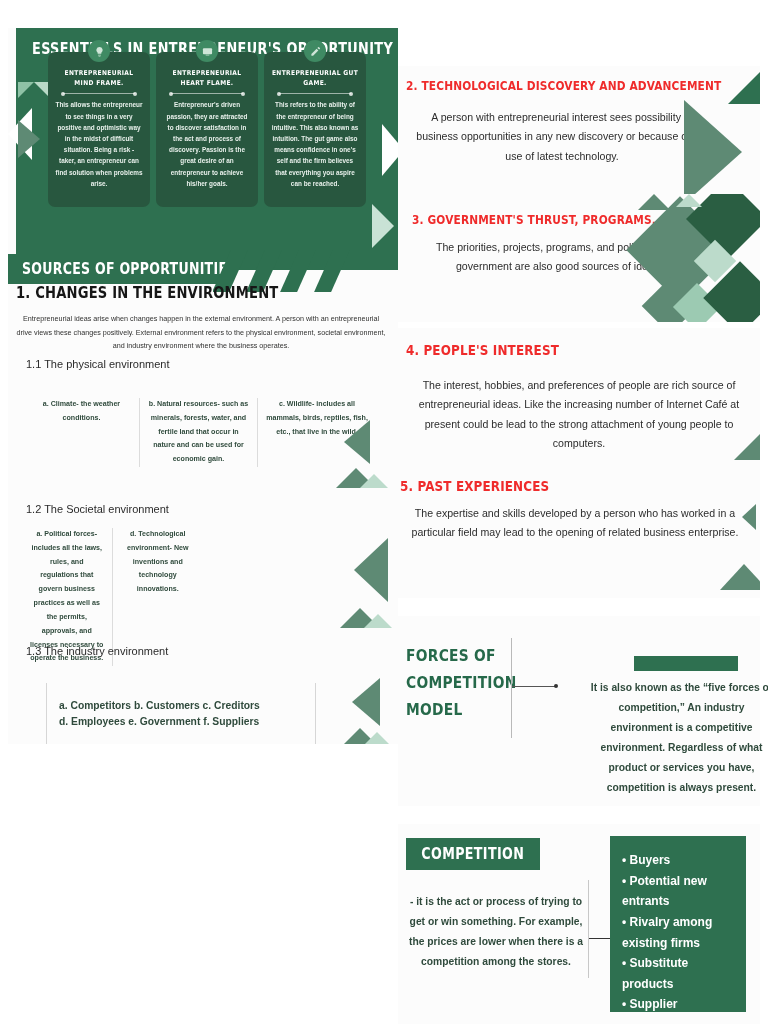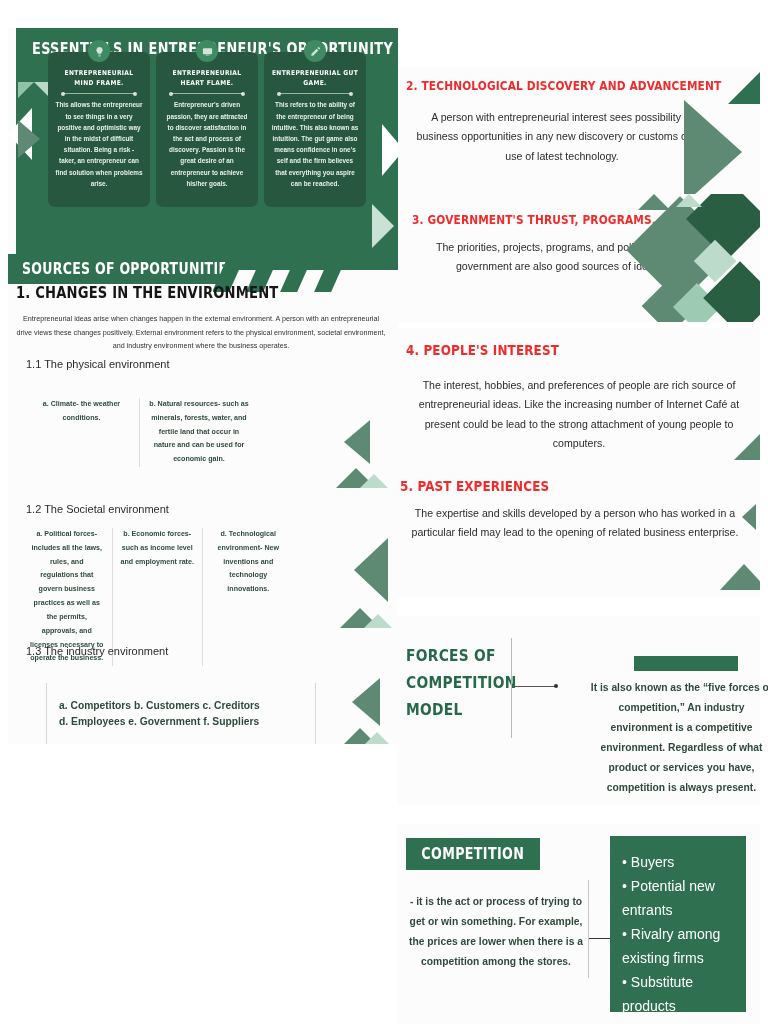--- a/index.html
+++ b/index.html
@@ -169,21 +169,21 @@
   }
   .comp-vrule { position:absolute; left: 190px; top: 56px; width:1px; height: 98px; background:#c8c8c8; }
   .comp-conn { position:absolute; left: 191px; top: 114px; width: 28px; height:1px; background:#333; }
   .comp-dot { position:absolute; left: 217px; top: 111.5px; width:4px; height:4px; border-radius:50%; background:#333; }
   .comp-box {
     position:absolute; left: 212px; top: 12px; width: 136px; height: 176px; background:#2e7050;
     padding: 10px 10px 8px 12px;
   }
   .comp-box .lead { color:#fff; font-size: 10.3px; line-height:1.85; text-align:center; font-weight:600; }
   .comp-box ul { list-style:none; margin-top: 4px; }
-  .comp-box li { color:#fff; font-size: 14px; line-height: 1.72; font-weight:400; }
+  .comp-box li { color:#fff; font-size: 12px; line-height: 1.72; font-weight:700; }
 </style>
 </head>
 <body>
 
 <div class="page">
 
   <div id="left-col">
 
     <div class="ess-banner">
       <div class="t">ESSENTIALS IN ENTREPRENEUR'S OPPORTUNITY SEEKING</div>
@@ -241,50 +241,50 @@
         <i style="left:110px;"></i>
     </div>
 
     <div class="h2-sec">1. CHANGES IN THE ENVIRONMENT</div>
     <div class="para-1">Entrepreneurial ideas arise when changes happen in the external  environment. A person with an entrepreneurial drive views these changes positively.  External environment refers to the physical environment, societal environment, and  industry environment where the business operates.</div>
 
     <div class="sub-h" id="sub-11">1.1 The physical environment</div>
     <div class="colgrid" id="grid-11">
       <div class="col">a. Climate- the weather conditions.</div>
       <div class="col">b. Natural resources- such as minerals, forests, water, and fertile land that occur in nature and can be used for economic gain.</div>
+      <div class="col">c. Wildlife- includes all mammals, birds, reptiles, fish, etc., that live in the wild.</div>
     </div>
     <div class="ld" style="left:336px;top:392px;width:0;height:0;border-top:22px solid transparent;border-bottom:22px solid transparent;border-right:26px solid #5e8a74;"></div>
     <div class="ld" style="left:328px;top:440px;width:0;height:0;border-bottom:20px solid #5e8a74;border-left:20px solid transparent;border-right:20px solid transparent;"></div>
     <div class="ld" style="left:352px;top:446px;width:0;height:0;border-bottom:14px solid #bcdbcb;border-left:14px solid transparent;border-right:14px solid transparent;"></div>
 
     <div class="sub-h" id="sub-12">1.2 The Societal environment</div>
     <div class="colgrid" id="grid-12">
       <div class="col">a. Political forces- includes all the laws, rules, and regulations that govern business practices as well as the permits, approvals, and licenses necessary to operate the business.</div>
-      <div class="col">b. Economic forces- such as income level and employment rate.</div>
       <div class="col">d. Technological environment- New inventions and technology innovations.</div>
     </div>
     <div class="ld" style="left:346px;top:510px;width:0;height:0;border-top:32px solid transparent;border-bottom:32px solid transparent;border-right:34px solid #5e8a74;"></div>
     <div class="ld" style="left:332px;top:580px;width:0;height:0;border-bottom:20px solid #5e8a74;border-left:20px solid transparent;border-right:20px solid transparent;"></div>
     <div class="ld" style="left:356px;top:586px;width:0;height:0;border-bottom:14px solid #bcdbcb;border-left:14px solid transparent;border-right:14px solid transparent;"></div>
 
     <div class="sub-h" id="sub-13">1.3 The industry environment</div>
     <div class="box-13">
       <div>a. Competitors b. Customers c. Creditors</div>
       <div>d. Employees e. Government f. Suppliers</div>
     </div>
     <div class="ld" style="left:344px;top:650px;width:0;height:0;border-top:24px solid transparent;border-bottom:24px solid transparent;border-right:28px solid #5e8a74;"></div>
     <div class="ld" style="left:334px;top:700px;width:0;height:0;border-bottom:18px solid #5e8a74;border-left:18px solid transparent;border-right:18px solid transparent;"></div>
     <div class="ld" style="left:356px;top:704px;width:0;height:0;border-bottom:13px solid #bcdbcb;border-left:13px solid transparent;border-right:13px solid transparent;"></div>
   </div>
 
   <div id="right-col">
 
     <div class="rsec" id="rsec2">
       <div class="h" style="position:absolute;left:8px;top:12px;">2. TECHNOLOGICAL DISCOVERY AND ADVANCEMENT</div>
-      <div class="p" style="position:absolute;left:14px;top:42px;width:300px;">A person with entrepreneurial interest sees possibility of business opportunities in any new discovery or customs of the use of latest technology.</div>
+      <div class="p" style="position:absolute;left:14px;top:42px;width:300px;">A person with entrepreneurial interest sees possibility of business opportunities in any new discovery or because of the use of latest technology.</div>
       <div class="tri" style="left:286px;top:34px;border-top:52px solid transparent;border-bottom:52px solid transparent;border-left:58px solid #5e8a74;"></div>
       <div class="tri" style="left:330px;top:0px;border-bottom:38px solid #2e7050;border-left:38px solid transparent;"></div>
     </div>
 
     <div class="rsec" id="rsec3">
       <div class="h" style="position:absolute;left:14px;top:18px;">3. GOVERNMENT'S THRUST, PROGRAMS, AND POLICIES</div>
       <div class="p" style="position:absolute;left:18px;top:44px;width:286px;">The priorities, projects, programs, and policies of the government are also good sources of ideas.</div>
 
       <div style="position:absolute;left:244px;top:18px;width:76px;height:76px;background:#5e8a74;transform:rotate(45deg);"></div>
       <div style="position:absolute;left:300px;top:-4px;width:58px;height:58px;background:#2a5e42;transform:rotate(45deg);"></div>

